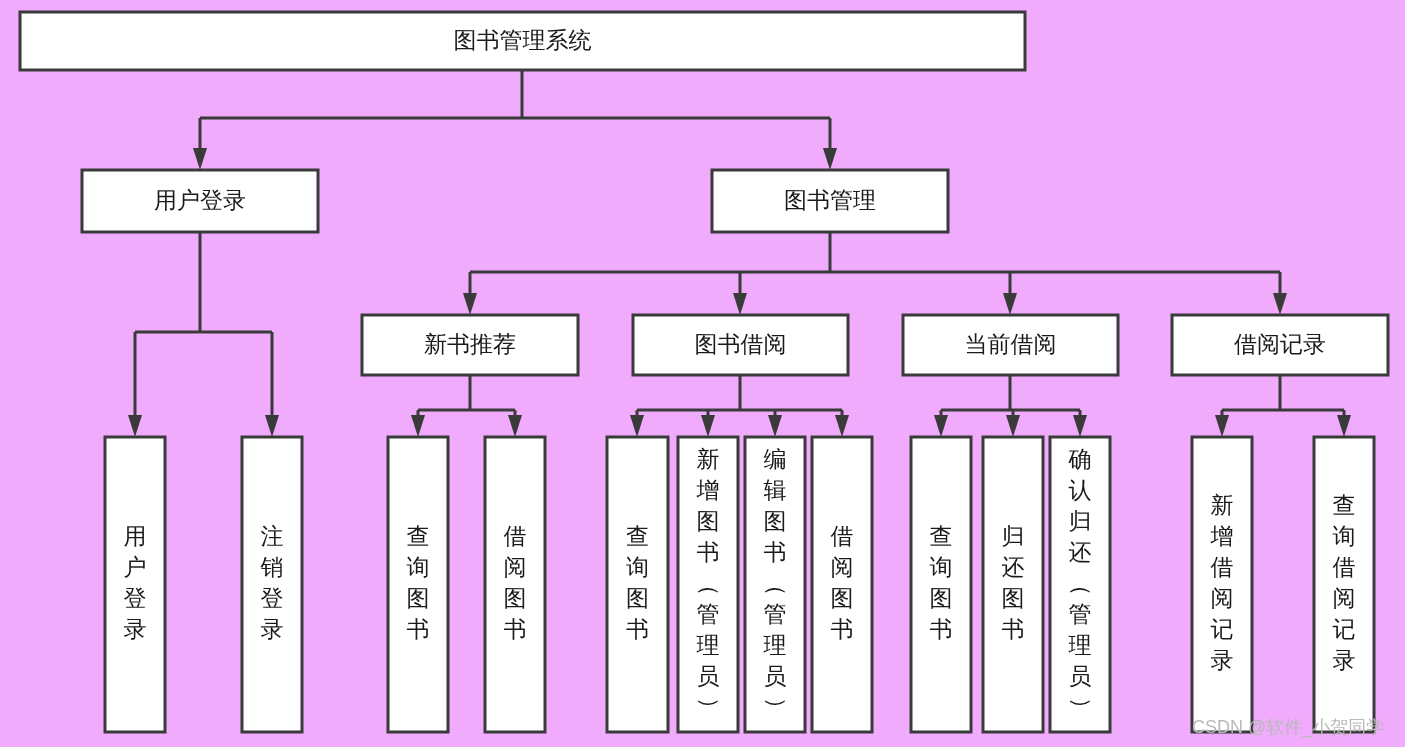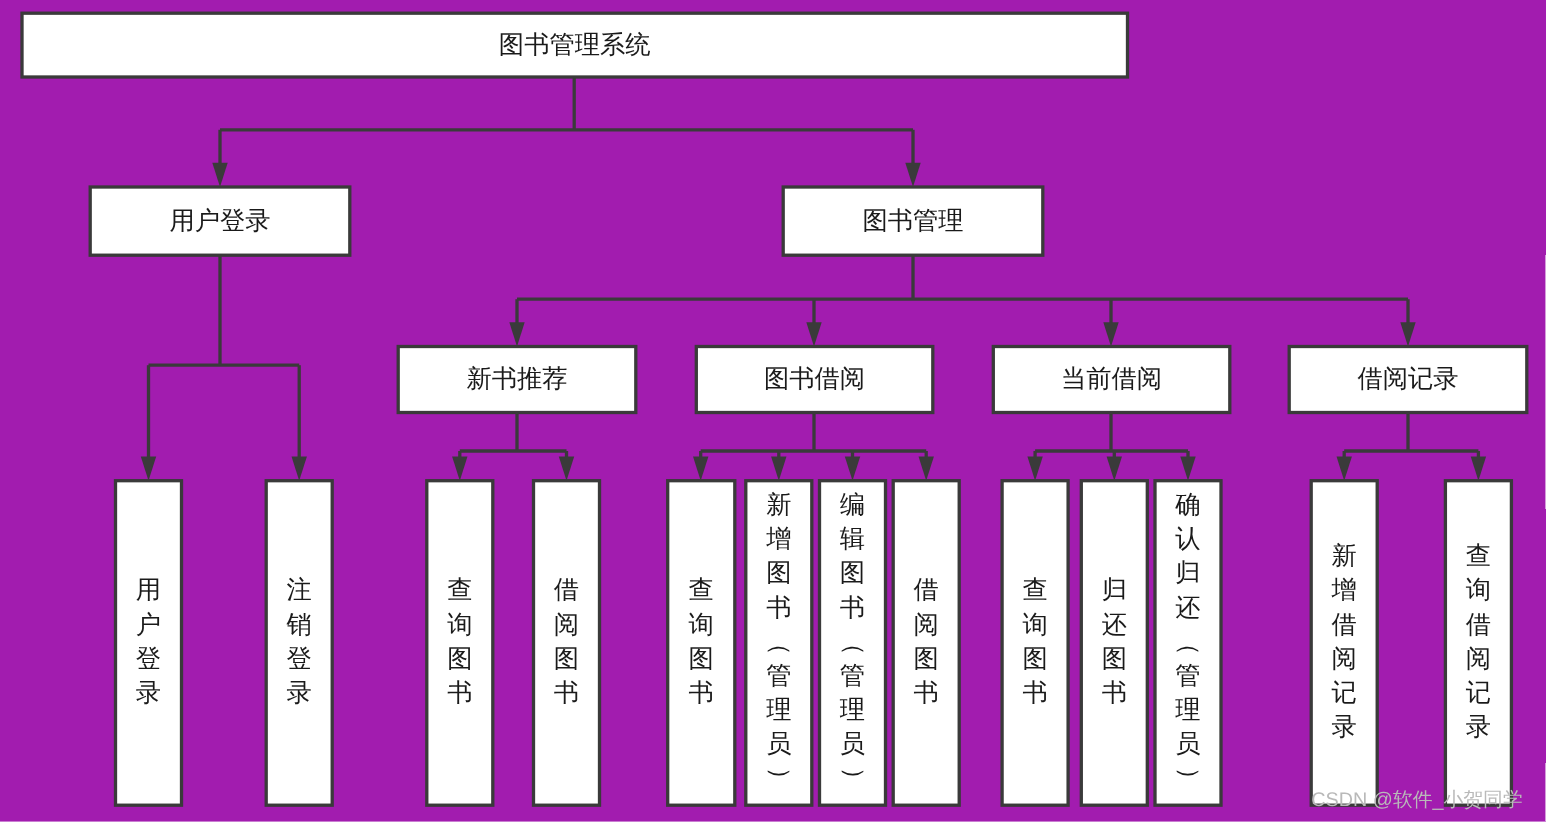--- a/index.html
+++ b/index.html
@@ -8,21 +8,21 @@
     padding: 0;
     background: #ffffff;
   }
   body {
     font-family: "Liberation Sans", "DejaVu Sans", sans-serif;
   }
   #diagram-root {
     position: relative;
     width: 1405px;
     height: 747px;
-    background: #a21caf;
+    background: #f0abfc;
     overflow: hidden;
   }
   svg.diagram-canvas {
     position: absolute;
     top: 0;
     left: 0;
     width: 1405px;
     height: 747px;
     display: block;
   }

